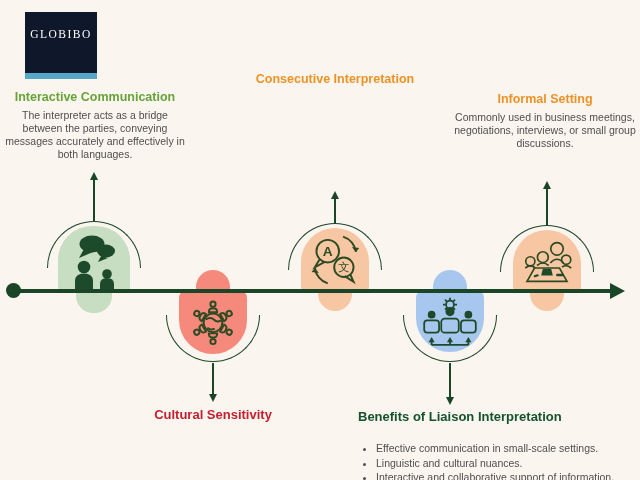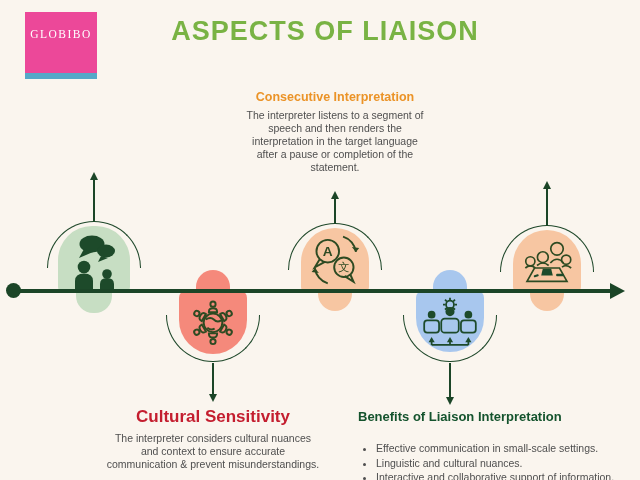--- a/index.html
+++ b/index.html
@@ -1,39 +1,39 @@
 <!DOCTYPE html>
 <html><head>
 <meta charset="utf-8">
 <style>
   html,body{margin:0;padding:0;}
   .canvas{position:relative;width:640px;height:480px;background:#FAF5EE;
     font-family:"Liberation Sans",sans-serif;overflow:hidden;}
 
   
-  .logo{position:absolute;left:25px;top:12px;width:72px;height:67px;background:#ec4899;}
+  .logo{position:absolute;left:25px;top:12px;width:72px;height:67px;background:#0f172a;}
   .logo-text{position:absolute;top:16px;left:0;width:100%;text-align:center;color:#FFFFFF;
     font-family:"Liberation Serif",serif;font-size:11.5px;letter-spacing:1.5px;}
   .logo-bar{position:absolute;bottom:0;left:0;width:100%;height:6px;background:#54A8C8;}
 
   
   .title{position:absolute;left:150px;top:16px;width:350px;text-align:center;color:#79B344;
     font-size:27px;font-weight:800;line-height:30px;letter-spacing:1px;}
 
   
   .col{position:absolute;text-align:center;}
   .col h3{margin:0 0 5px;font-size:12.5px;}
   .col p{margin:0;font-size:10.5px;line-height:13px;color:#4F4F4F;}
   .col-interactive{left:2px;top:90px;width:186px;}
-  .col-consecutive{left:242px;top:90px;width:186px;}
+  .col-consecutive{left:242px;top:72px;width:186px;}
   .col-informal{left:452px;top:92px;width:186px;}
   .col-cultural{left:106px;top:407px;width:214px;}
   .col-benefits{left:358px;top:409px;width:278px;text-align:left;}
   .col-benefits h3{font-size:13px;}
-  .col-cultural h3{font-size:17px;}
+  .col-cultural h3{font-size:13px;}
   .col-benefits ul{margin:17px 0 0;padding-left:18px;}
   .col-benefits li{font-size:10.5px;line-height:14.5px;color:#4F4F4F;}
   .h-green{color:#68A339}.h-orange{color:#EB9327}.h-red{color:#C41E2F}.h-blue{color:#14532d}
 
   
   .arc{position:absolute;width:94px;height:47px;border:1.6px solid #1B4527;box-sizing:border-box;}
   .arc-top{border-bottom:none;border-radius:47px 47px 0 0;}
   .arc-bottom{border-top:none;border-radius:0 0 47px 47px;}
   .vline{position:absolute;width:2px;background:#1B4527;}
   .ah-up{position:absolute;width:0;height:0;border-left:4.5px solid transparent;
@@ -61,31 +61,36 @@
 <body>
 
 <div class="canvas">
 
   <div class="logo">
     <span class="logo-text">GLOBIBO</span>
     <div class="logo-bar"></div>
   </div>
 
   <div class="title">
-    <div>ASPECTS OF LIAISON</div>
-  </div>
-
+  </div>
+
+  <div class="col col-interactive">
+    <h3 class="h-green">Interactive Communication</h3>
+    <p>The interpreter acts as a bridge between the parties, conveying messages accurately and effectively in both languages.</p>
+  </div>
   <div class="col col-consecutive">
     <h3 class="h-orange">Consecutive Interpretation</h3>
-    <p>The interpreter listens to a segment of speech and then renders the interpretation in the target language after a pause or completion of the statement.</p>
+  </div>
+  <div class="col col-informal">
+    <h3 class="h-orange">Informal Setting</h3>
+    <p>Commonly used in business meetings, negotiations, interviews, or small group discussions.</p>
   </div>
 
   <div class="col col-cultural">
     <h3 class="h-red">Cultural Sensitivity</h3>
-    <p>The interpreter considers cultural nuances and context to ensure accurate communication &amp; prevent misunderstandings.</p>
   </div>
   <div class="col col-benefits">
     <h3 class="h-blue">Benefits of Liaison Interpretation</h3>
     <ul>
       <li>Effective communication in small-scale settings.</li>
       <li>Linguistic and cultural nuances.</li>
       <li>Interactive and collaborative support of information.</li>
     </ul>
   </div>
 

